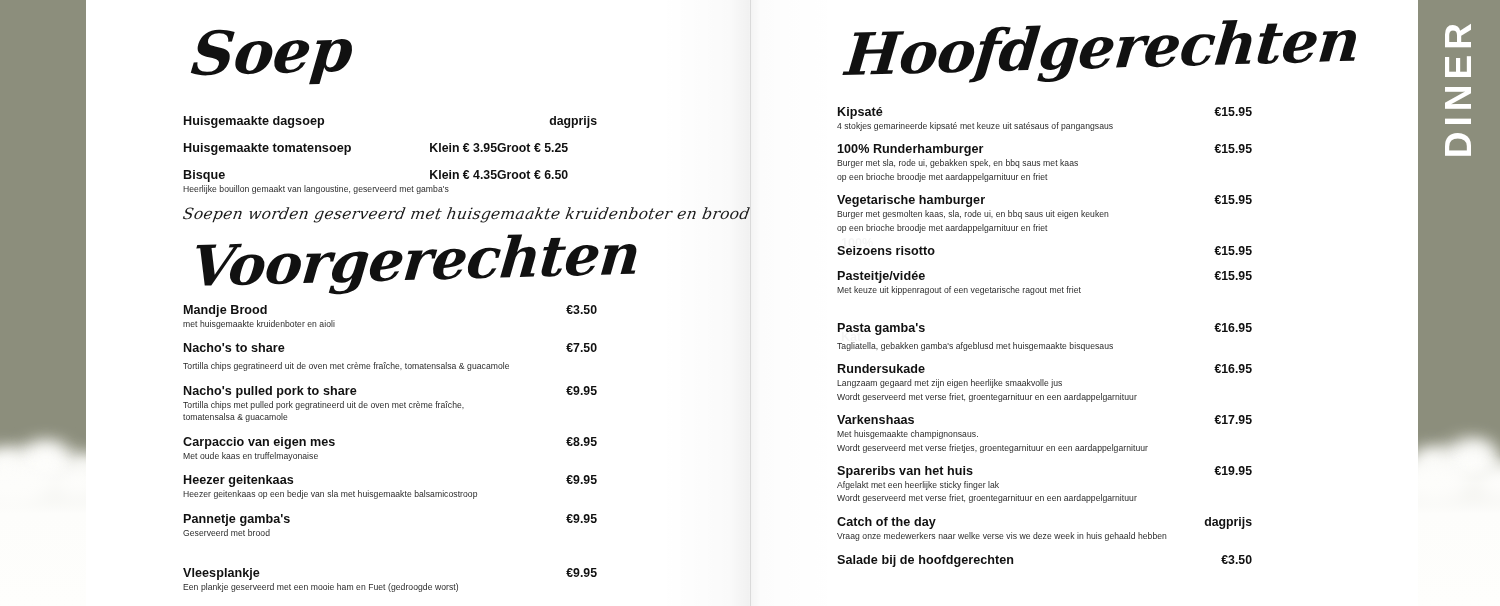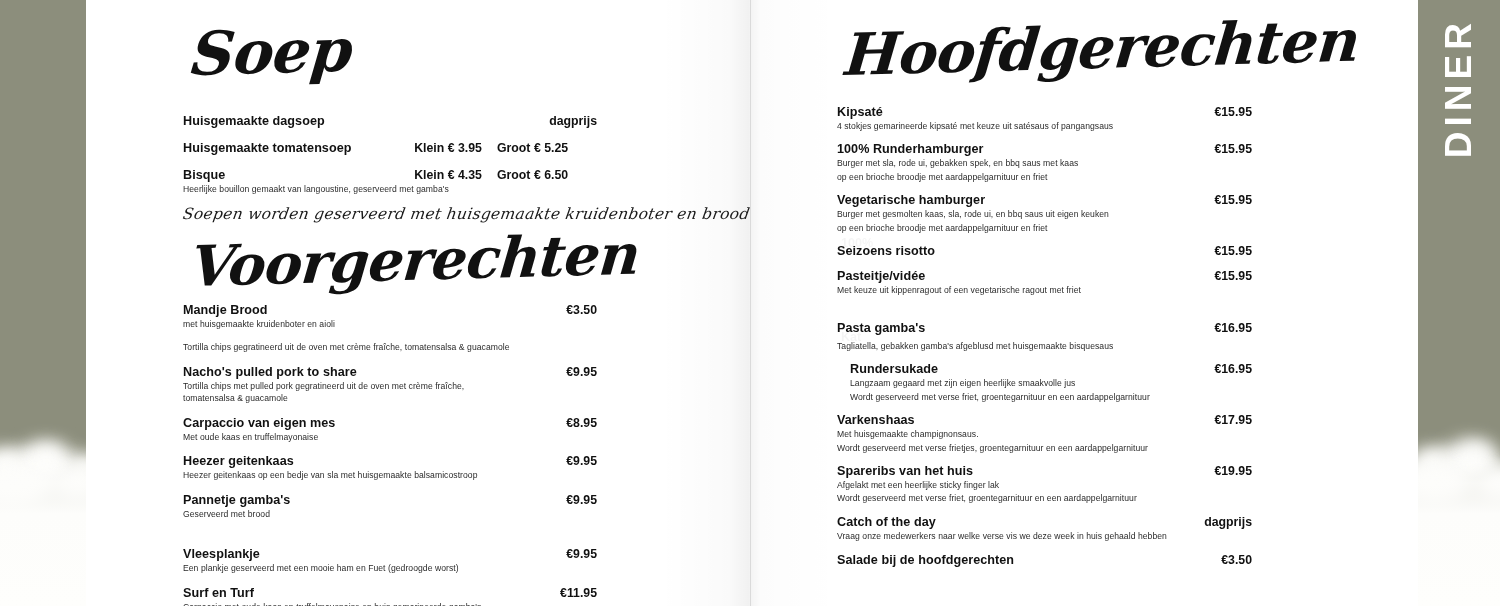--- a/index.html
+++ b/index.html
@@ -179,21 +179,21 @@
     display: flex;
     align-items: baseline;
     white-space: nowrap;
   }
   .size-cell {
     font-size: 12.3px;
     font-weight: 700;
     color: #111111;
     white-space: nowrap;
   }
-  .size-klein { width: 98px; text-align: center; }
+  .size-klein { width: 98px; text-align: right; }
   .size-groot { width: 100px; text-align: left; }
   .size-single { width: 198px; text-align: right; }
 
   
   .items { margin-top: 0; }
   .item  { margin-bottom: 10px; }
   .desc-gap { margin-top: 1px; }
   .desc-gap2 { margin-top: 5px; }
 
   .faint {
@@ -294,20 +294,24 @@
 
       <div class="item">
         <div class="row">
           <span class="row-name">Mandje Brood</span>
           <span class="row-price">€3.50</span>
         </div>
         <div class="row-desc desc-gap">met huisgemaakte kruidenboter en aioli</div>
       </div>
 
       <div class="item" style="margin-top:11px;">
+        <div class="row">
+          <span class="row-name">Nacho's to share</span>
+          <span class="row-price">€7.50</span>
+        </div>
         <div class="row-desc desc-gap2">Tortilla chips gegratineerd uit de oven met crème fraîche, tomatensalsa &amp; guacamole</div>
       </div>
 
       <div class="item" style="margin-top:11px;">
         <div class="row">
           <span class="row-name">Nacho's pulled pork to share</span>
           <span class="row-price">€9.95</span>
         </div>
         <div class="row-desc desc-gap">Tortilla chips met pulled pork gegratineerd uit de oven met crème fraîche,</div>
         <div class="row-desc">tomatensalsa &amp; guacamole</div>
@@ -406,21 +410,21 @@
       </div>
 
       <div class="item" style="margin-top:24px;">
         <div class="row">
           <span class="row-name">Pasta gamba's</span>
           <span class="row-price">€16.95</span>
         </div>
         <div class="row-desc desc-gap2">Tagliatella, gebakken gamba's afgeblusd met huisgemaakte bisquesaus</div>
       </div>
 
-      <div class="item" style="margin-top:10px;margin-left:13px;">
+      <div class="item" style="margin-top:10px;">
         <div class="row">
           <span class="row-name">Rundersukade</span>
           <span class="row-price">€16.95</span>
         </div>
         <div class="row-desc desc-gap">Langzaam gegaard met zijn eigen heerlijke smaakvolle jus</div>
         <div class="row-desc desc-gap">Wordt geserveerd met verse friet, groentegarnituur en een aardappelgarnituur</div>
       </div>
 
       <div class="item" style="margin-top:9px;">
         <div class="row">

